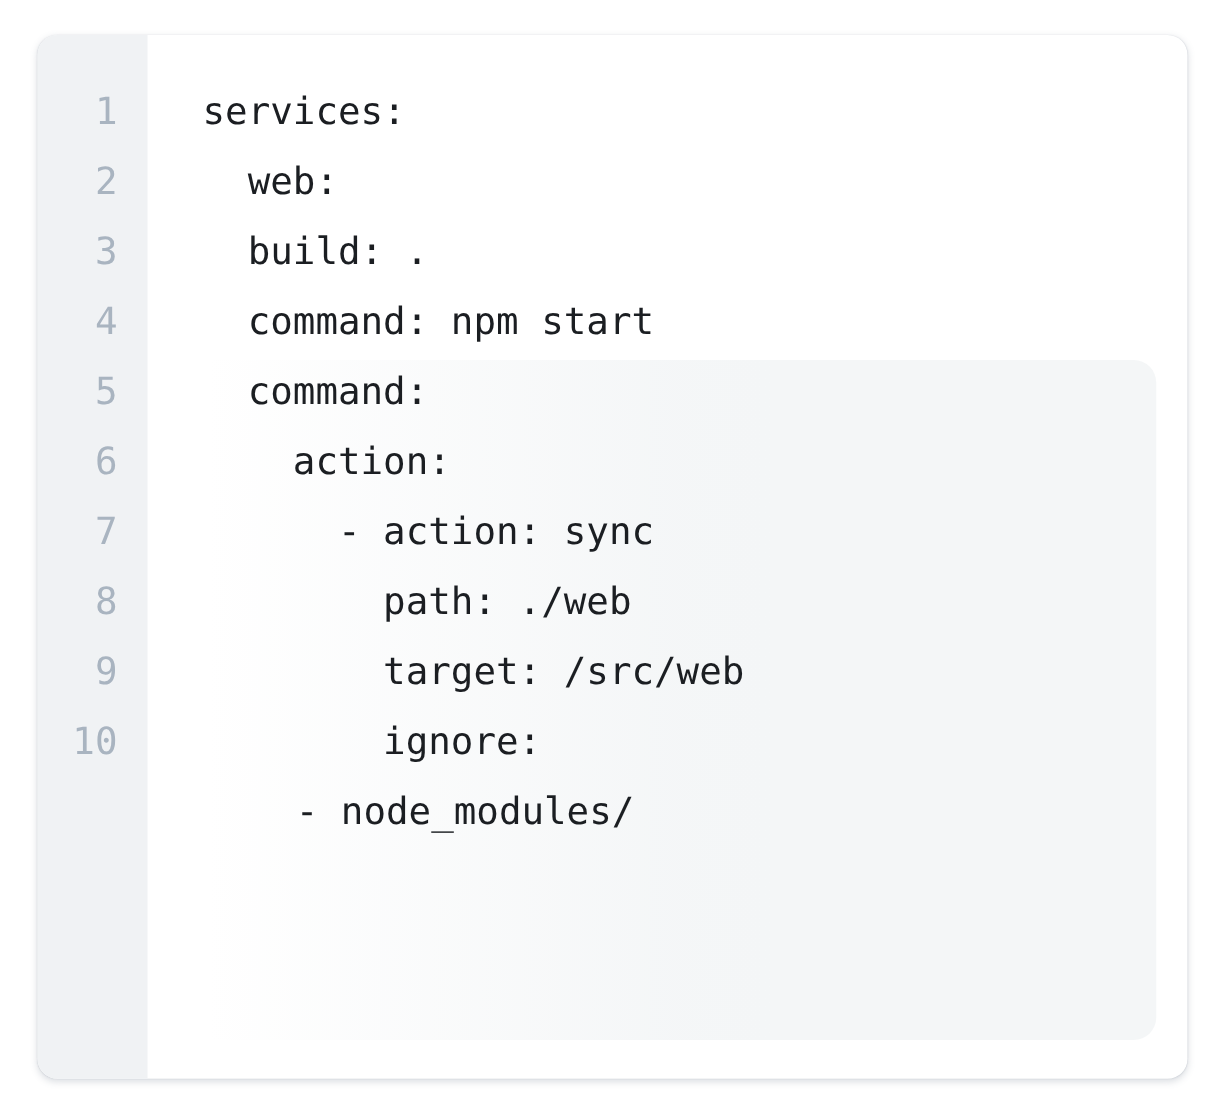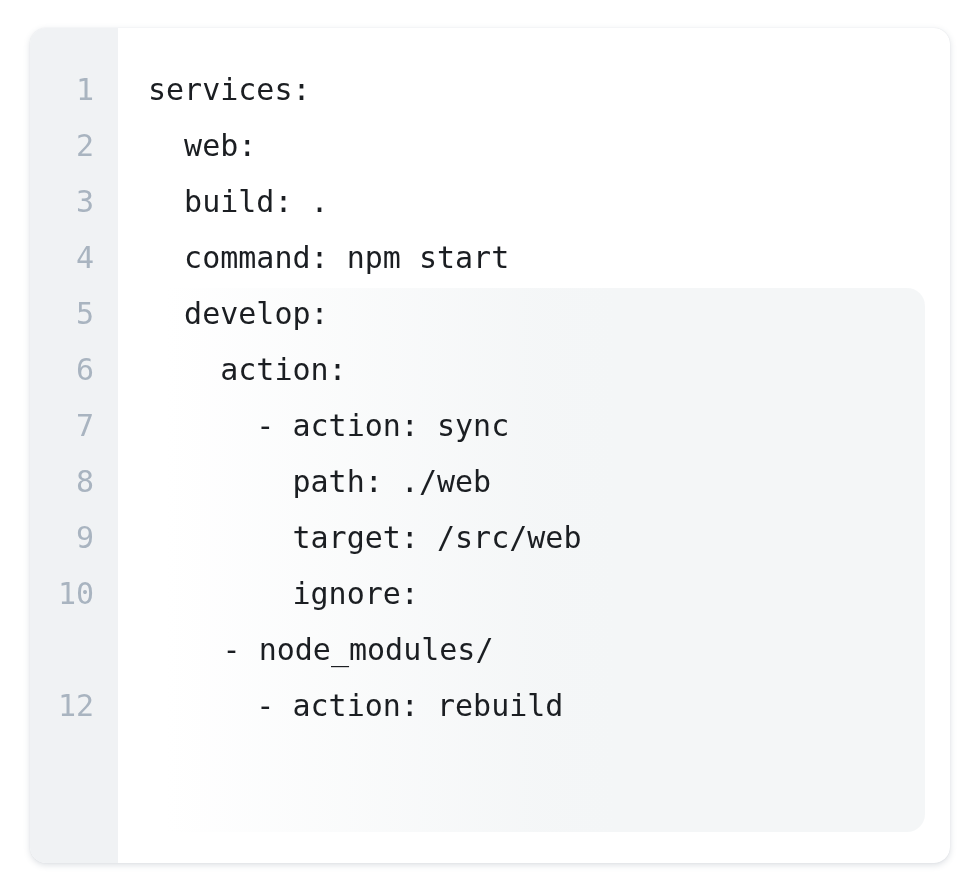--- a/index.html
+++ b/index.html
@@ -60,21 +60,21 @@
   .line-number {
     width: 88px;
     flex: 0 0 88px;
     text-align: right;
     padding-right: 24px;
     font-size: 30px;
     color: var(--line-number);
   }
   .line-code {
     flex: 1;
-    padding-left: 30px;
+    padding-left: 44px;
     font-size: 30px;
     color: var(--code-text);
     white-space: pre;
   }
 </style>
 </head>
 <body>
 
 <div class="stage">
   <div class="code-card">
@@ -92,21 +92,21 @@
       <div class="code-row">
         <span class="line-number">3</span>
         <span class="line-code">  build: .</span>
       </div>
       <div class="code-row">
         <span class="line-number">4</span>
         <span class="line-code">  command: npm start</span>
       </div>
       <div class="code-row">
         <span class="line-number">5</span>
-        <span class="line-code">  develop:</span>
+        <span class="line-code">  command:</span>
       </div>
       <div class="code-row">
         <span class="line-number">6</span>
         <span class="line-code">    action:</span>
       </div>
       <div class="code-row">
         <span class="line-number">7</span>
         <span class="line-code">      - action: sync</span>
       </div>
       <div class="code-row">
@@ -118,21 +118,17 @@
         <span class="line-code">        target: /src/web</span>
       </div>
       <div class="code-row">
         <span class="line-number">10</span>
         <span class="line-code">        ignore:</span>
       </div>
       <div class="code-row">
         <span class="line-code">         - node_modules/</span>
       </div>
       <div class="code-row">
-        <span class="line-number">12</span>
-        <span class="line-code">      - action: rebuild</span>
-      </div>
-      <div class="code-row">
         <span class="line-code"></span>
       </div>
     </div>
   </div>
 </div>
 
 </body></html>

